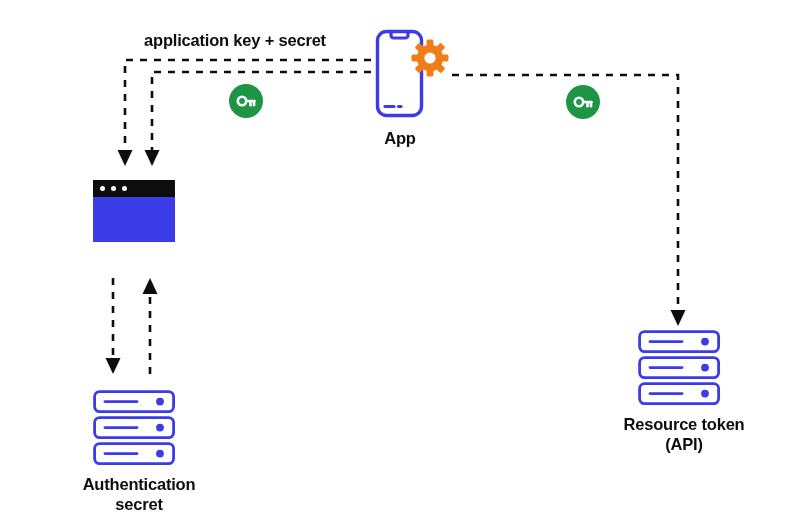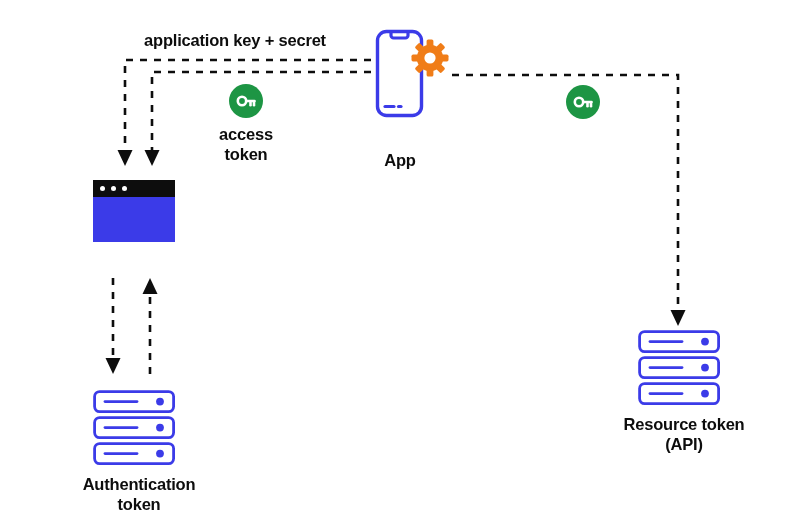--- a/index.html
+++ b/index.html
@@ -113,35 +113,33 @@
         <rect x="1.5" y="16.6" width="8" height="6.8" rx="1.6"></rect>
         <rect x="30.5" y="16.6" width="8" height="6.8" rx="1.6"></rect>
         <rect x="16.6" y="1.5" width="6.8" height="8" rx="1.6" transform="rotate(45 20 20)"></rect>
         <rect x="16.6" y="30.5" width="6.8" height="8" rx="1.6" transform="rotate(45 20 20)"></rect>
         <rect x="1.5" y="16.6" width="8" height="6.8" rx="1.6" transform="rotate(45 20 20)"></rect>
         <rect x="30.5" y="16.6" width="8" height="6.8" rx="1.6" transform="rotate(45 20 20)"></rect>
       </g>
       <circle cx="20" cy="20" r="5.6" fill="#ffffff"></circle>
     </svg>
   </div>
-  <div class="label" style="left:355px; top:150px; width:90px; font-size:16.5px;">App</div>
+  <div class="label" style="left:355px; top:128px; width:90px; font-size:16.5px;">App</div>
 
   <div class="key-badge" style="left:229px; top:84px;">
     <svg width="34" height="34" viewBox="0 0 34 34" xmlns="http://www.w3.org/2000/svg">
       <circle cx="17" cy="17" r="17" fill="#1d9544"></circle>
       <g fill="none" stroke="#ffffff" stroke-width="2.6" stroke-linecap="round">
         <circle cx="13" cy="17" r="4.2"></circle>
         <line x1="17.2" y1="17" x2="25.5" y2="17"></line>
         <line x1="21.5" y1="17.6" x2="21.5" y2="21.2"></line>
         <line x1="25" y1="17.6" x2="25" y2="21.2"></line>
       </g>
     </svg>
   </div>
-  <div class="label" style="left:196px; top:124px; width:100px; font-size:16.5px;">access
-token</div>
 
   <div class="key-badge" style="left:566px; top:85px;">
     <svg width="34" height="34" viewBox="0 0 34 34" xmlns="http://www.w3.org/2000/svg">
       <circle cx="17" cy="17" r="17" fill="#1d9544"></circle>
       <g fill="none" stroke="#ffffff" stroke-width="2.6" stroke-linecap="round">
         <circle cx="13" cy="17" r="4.2"></circle>
         <line x1="17.2" y1="17" x2="25.5" y2="17"></line>
         <line x1="21.5" y1="17.6" x2="21.5" y2="21.2"></line>
         <line x1="25" y1="17.6" x2="25" y2="21.2"></line>
       </g>
@@ -170,21 +168,21 @@
         <line x1="12" y1="63.6" x2="44" y2="63.6"></line>
       </g>
       <g fill="#3b3be8">
         <circle cx="67" cy="11.6" r="3.9"></circle>
         <circle cx="67" cy="37.6" r="3.9"></circle>
         <circle cx="67" cy="63.6" r="3.9"></circle>
       </g>
     </svg>
   </div>
   <div class="label" style="left:59px; top:474px; width:160px; font-size:16.5px;">Authentication
-token</div>
+secret</div>
 
   <div class="node" style="left:638px; top:330px; width:92px; height:80px;">
     <svg width="92" height="80" viewBox="0 0 92 80" xmlns="http://www.w3.org/2000/svg">
       <g fill="#ffffff" stroke="#3b3be8" stroke-width="2.8">
         <rect x="1.6" y="1.6" width="79" height="20" rx="5" ry="5"></rect>
         <rect x="1.6" y="27.6" width="79" height="20" rx="5" ry="5"></rect>
         <rect x="1.6" y="53.6" width="79" height="20" rx="5" ry="5"></rect>
       </g>
       <g stroke="#3b3be8" stroke-width="2.8" stroke-linecap="round">
         <line x1="12" y1="11.6" x2="44" y2="11.6"></line>

